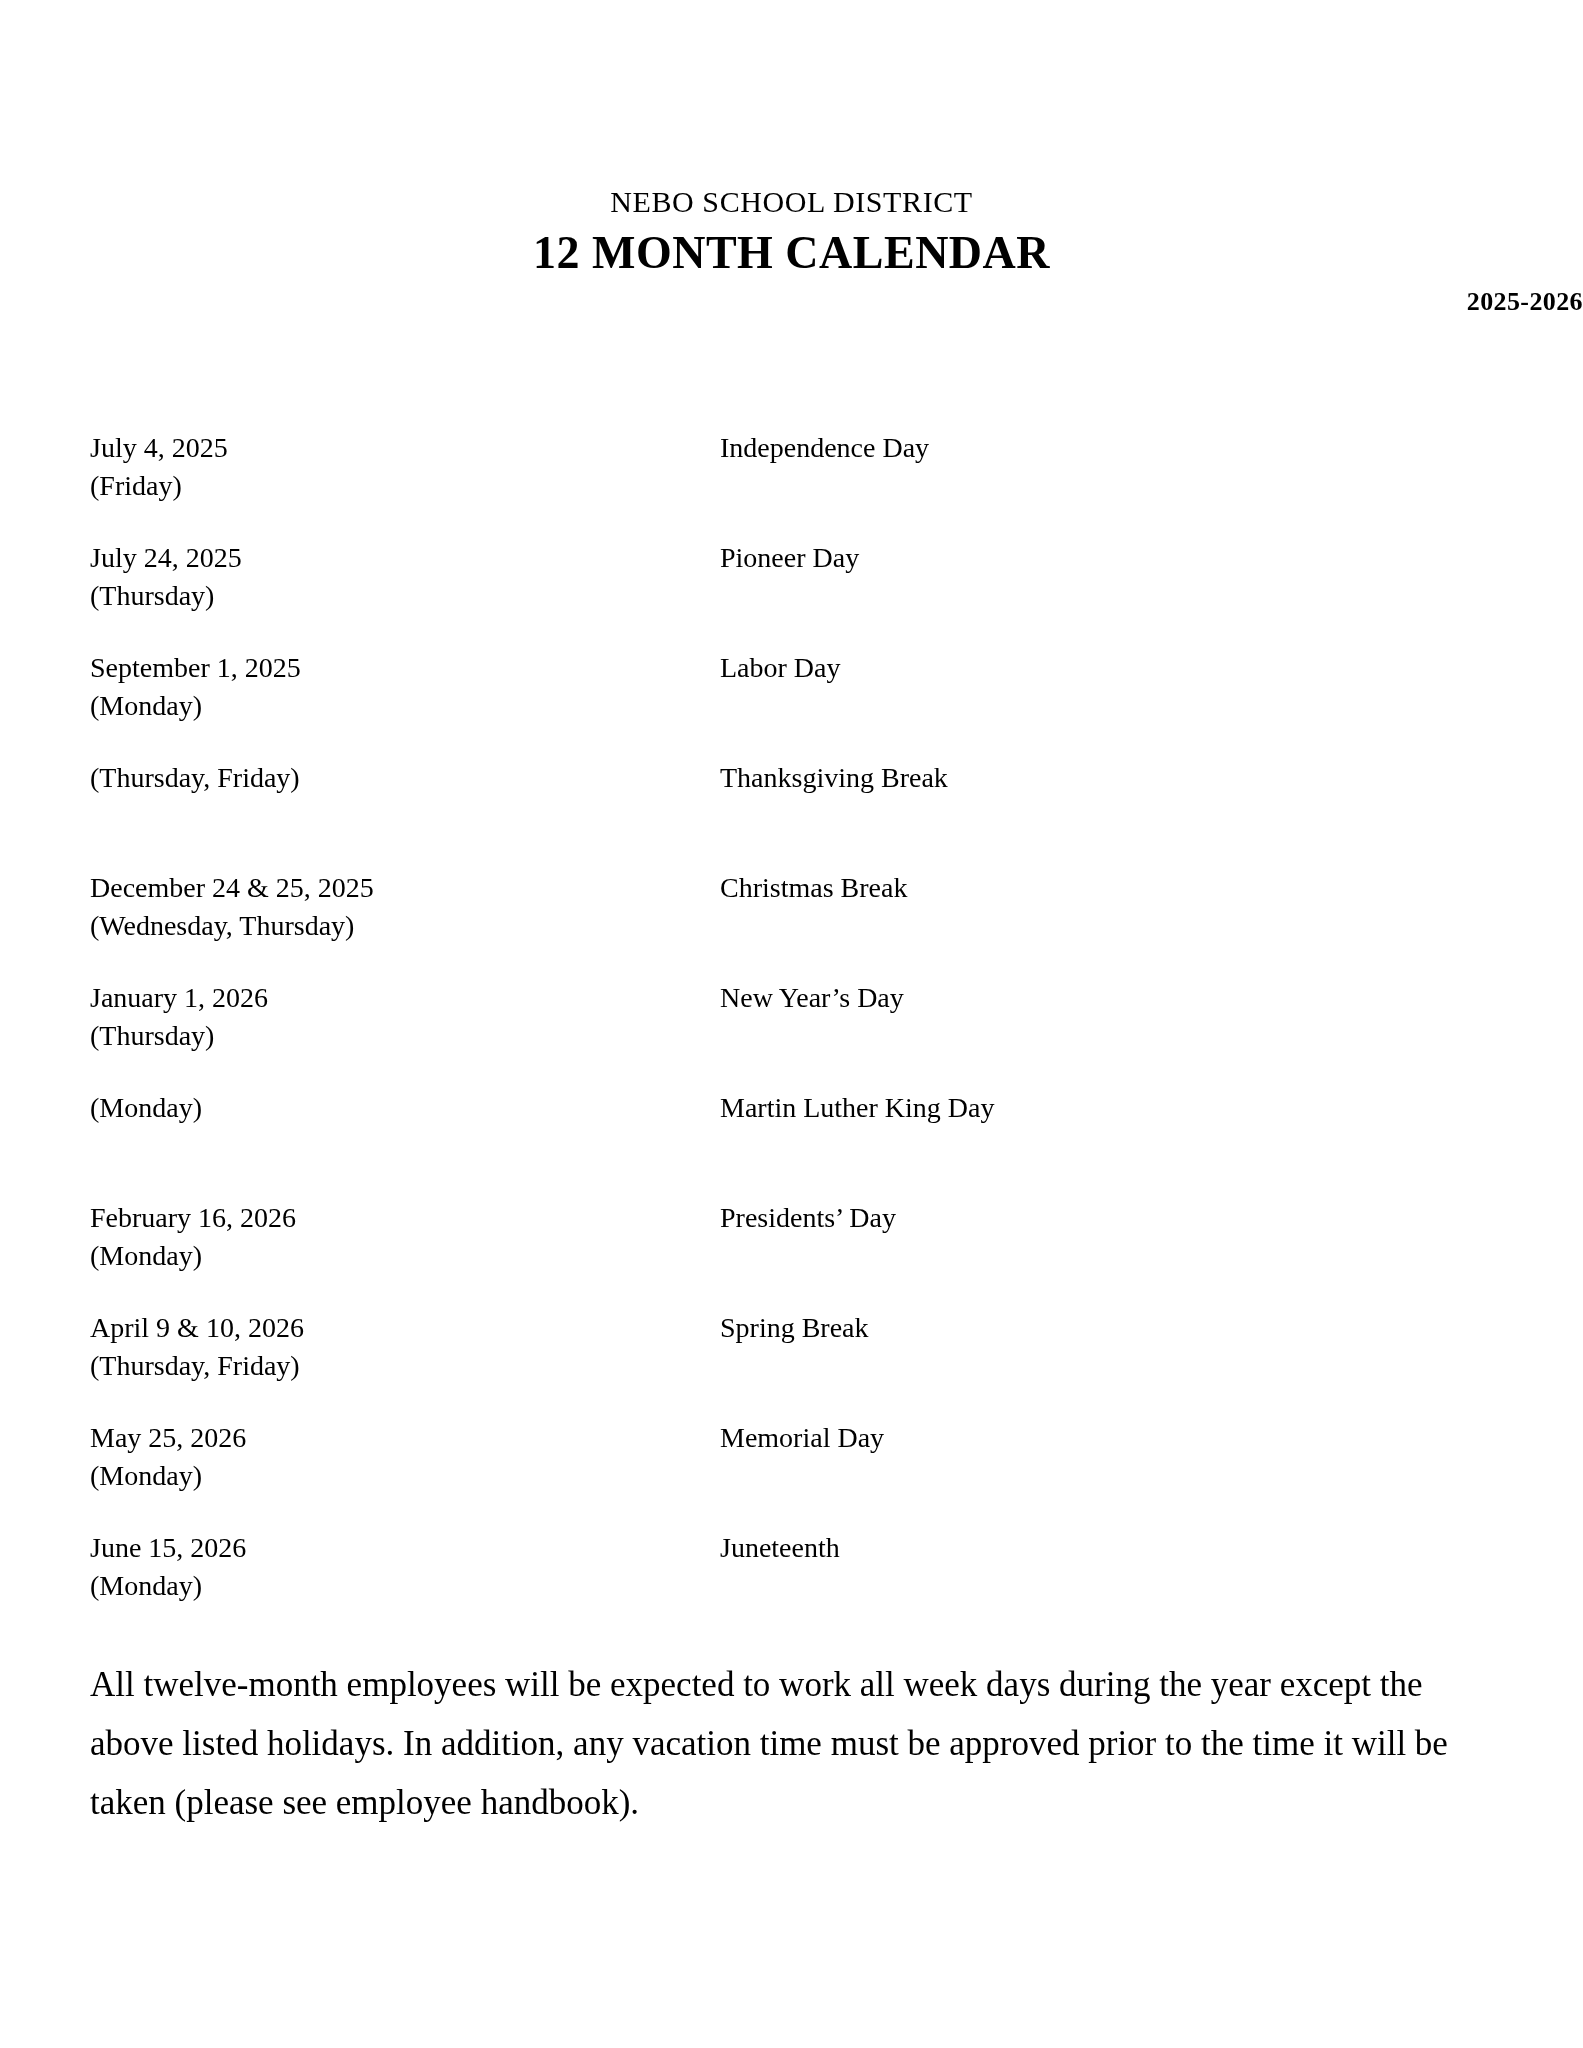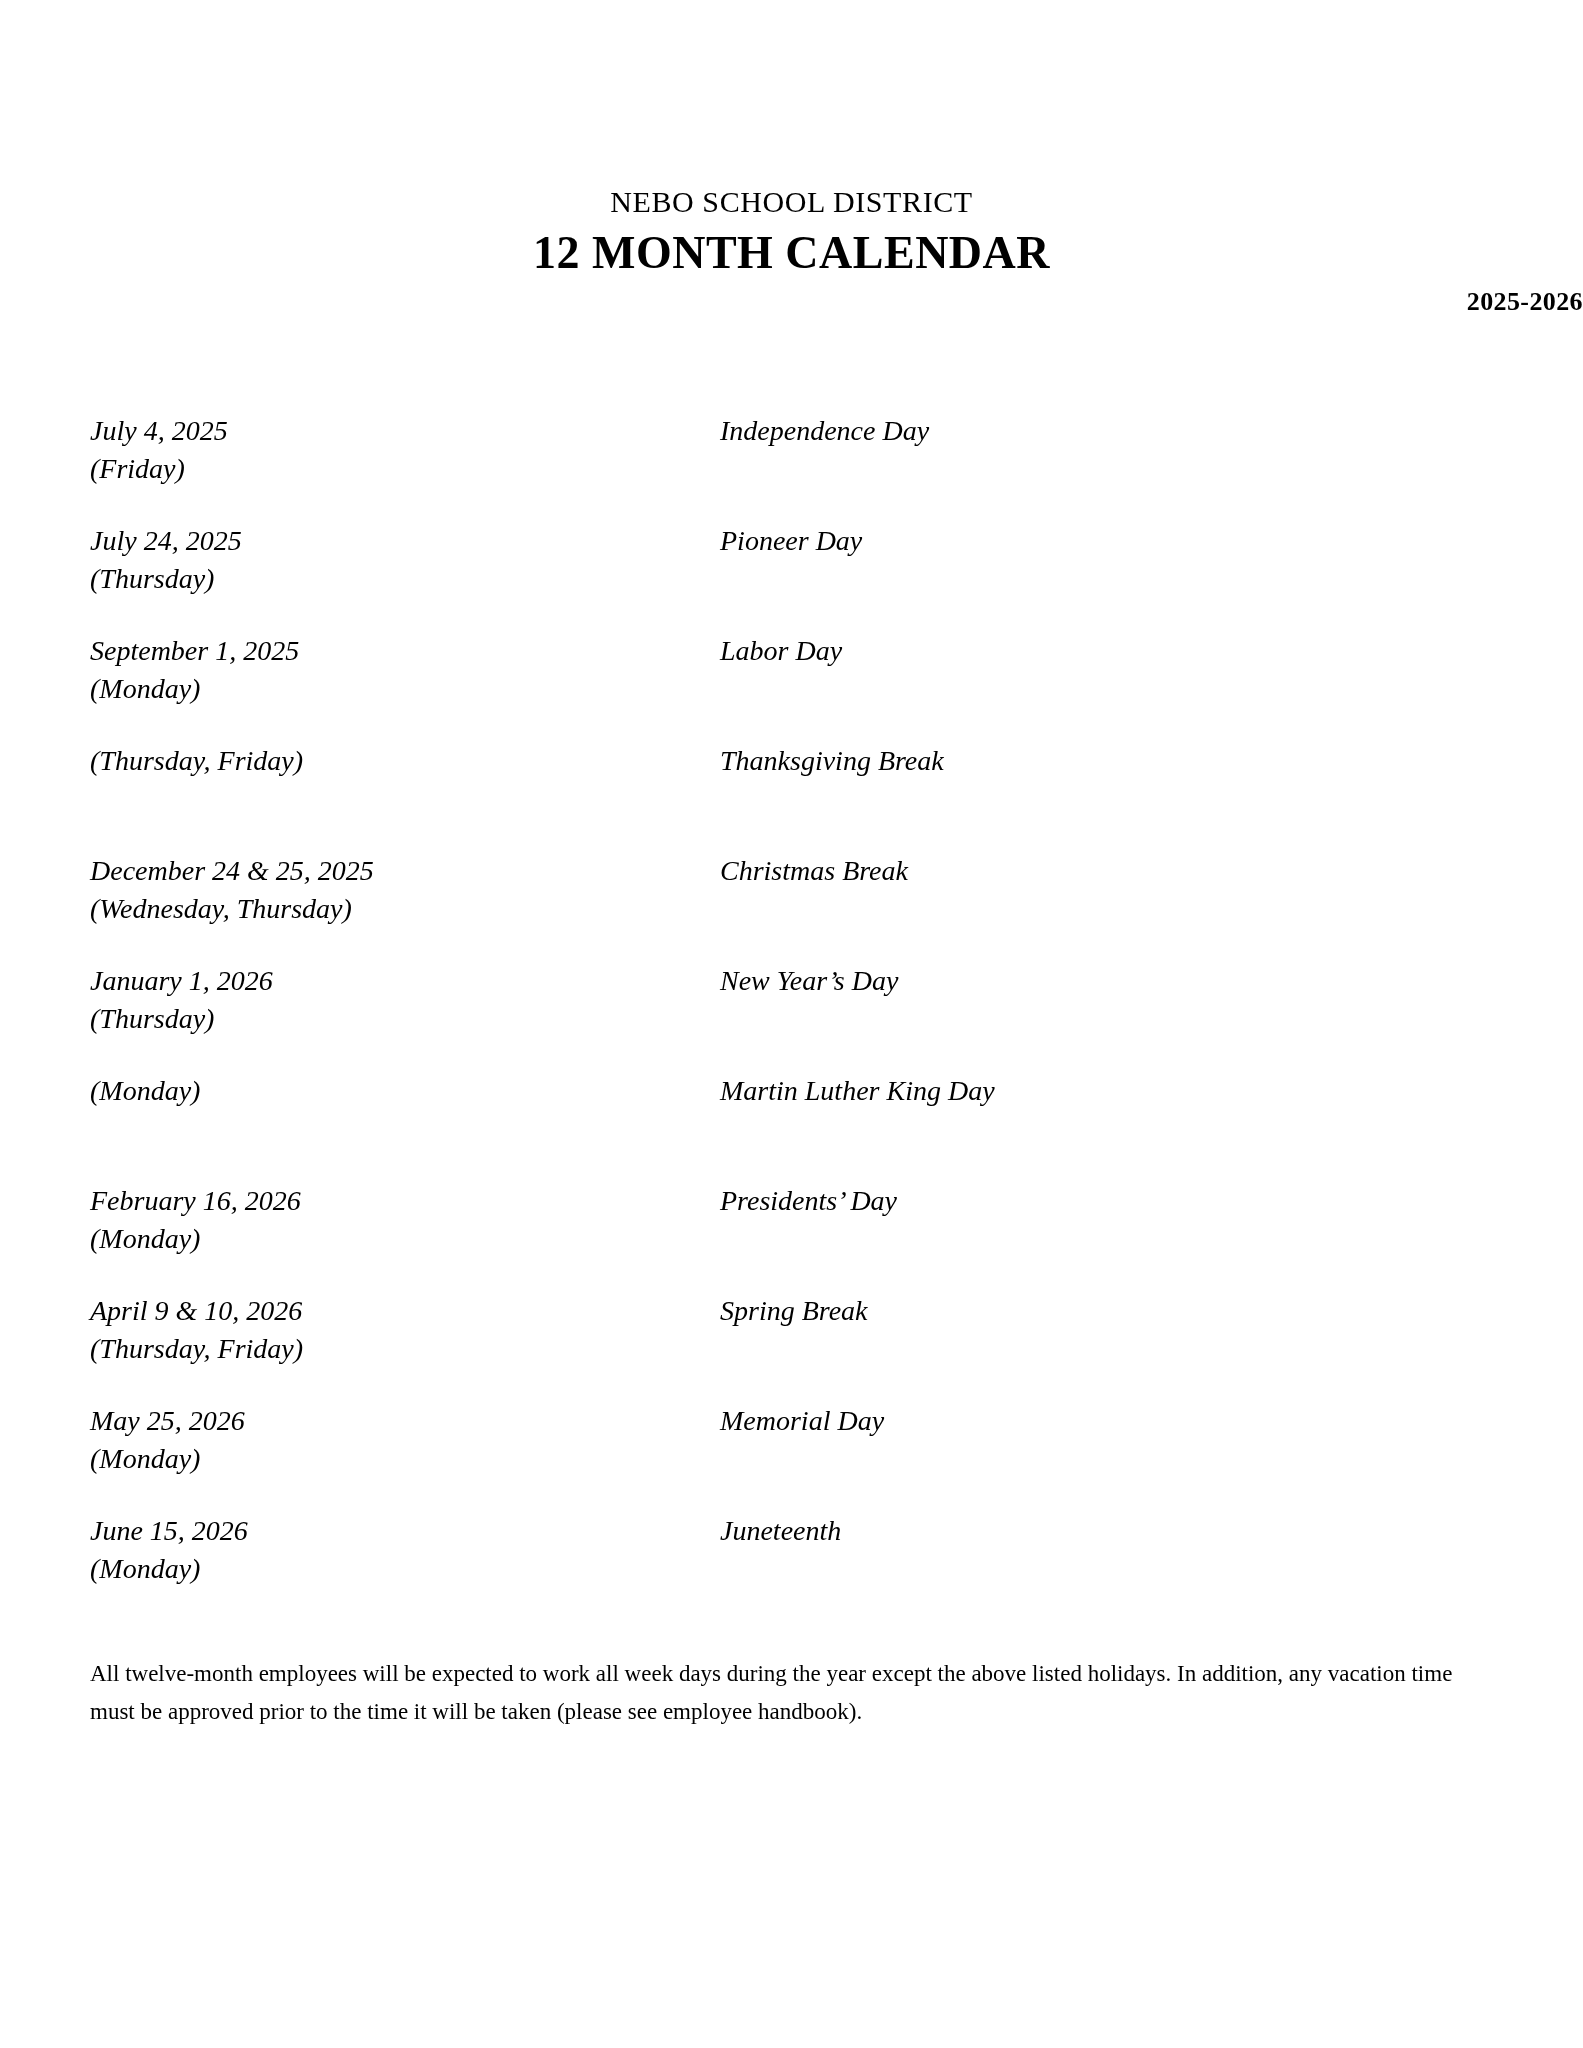--- a/index.html
+++ b/index.html
@@ -51,24 +51,23 @@
     font-weight: 700;
     letter-spacing: 0.4px;
     line-height: 1.2;
     margin: 6px 0 0 0;
     text-align: right;
   }
 
   
   .holiday-list {
     position: absolute;
-    top: 412px;
+    top: 429px;
     left: 90px;
     width: 1370px;
-    font-style: italic;
   }
   .holiday-row {
     position: relative;
     height: 110px;
   }
   .holiday-dates {
     position: absolute;
     left: 0;
     top: 0;
     width: 620px;
@@ -91,22 +90,22 @@
     line-height: 38px;
     white-space: nowrap;
   }
 
   
   .note {
     position: absolute;
     top: 1655px;
     left: 90px;
     width: 1368px;
-    font-size: 23px;
-    line-height: 38px;
+    font-size: 35px;
+    line-height: 59px;
     text-align: left;
   }
 
   
   .footer {
     position: absolute;
     top: 1855px;
     left: 90px;
     width: 1368px;
     text-align: right;

